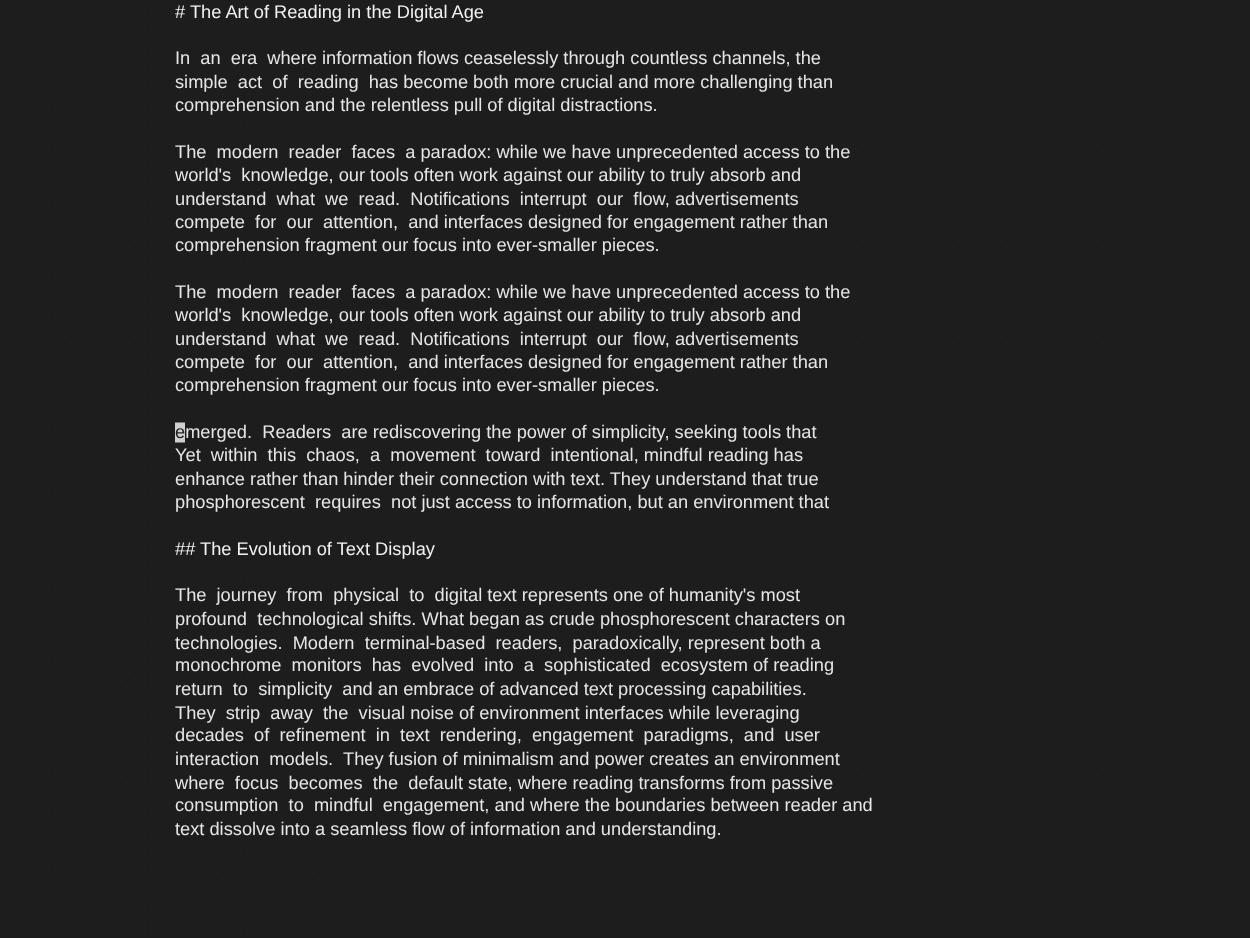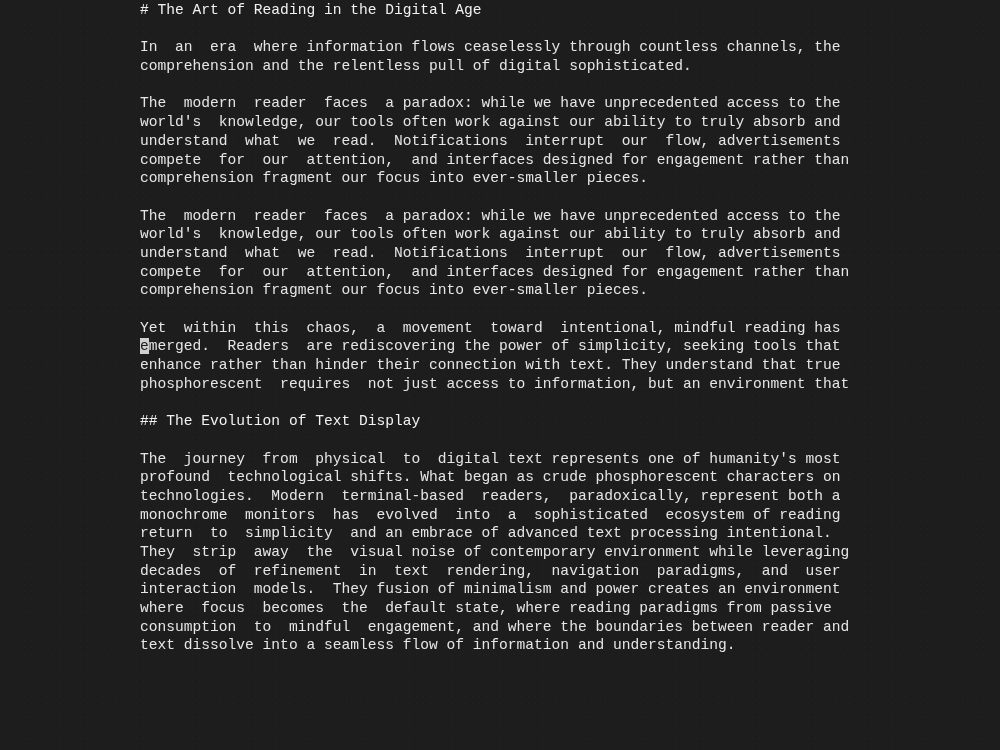--- a/index.html
+++ b/index.html
@@ -16,21 +16,21 @@
     position: relative;
     width: 1000px;
     height: 750px;
     background-color: #1d1d1d;
     
     background-image:
       radial-gradient(rgba(255,255,255,0.022) 0.5px, transparent 0.6px),
       radial-gradient(rgba(0,0,0,0.25) 0.5px, transparent 0.6px);
     background-size: 7px 7px, 11px 11px;
     background-position: 0 0, 3px 5px;
-    font-family: Liberation Mono, monospace;
+    font-family: Liberation Sans, sans-serif;
     font-size: 14.6px;
     line-height: 18.7px;
     color: #e6e6e6;
     -webkit-font-smoothing: none;
   }
 
   #doc {
     position: absolute;
     left: 140px;
     top: 1px;
@@ -60,46 +60,47 @@
   }
 </style>
 </head>
 <body>
 
 <div id="screen" style="background-color: rgb(29, 29, 29); color: rgb(230, 230, 230);">
   <div id="doc">
       <div class="line heading"># The Art of Reading in the Digital Age</div>
       <div class="line blank">&nbsp;</div>
       <div class="line">In  an  era  where information flows ceaselessly through countless channels, the</div>
-      <div class="line">comprehension and the relentless pull of digital sophisticated.</div>
+      <div class="line">simple  act  of  reading  has become both more crucial and more challenging than</div>
+      <div class="line">comprehension and the relentless pull of digital distractions.</div>
       <div class="line blank">&nbsp;</div>
       <div class="line">The  modern  reader  faces  a paradox: while we have unprecedented access to the</div>
       <div class="line">world's  knowledge, our tools often work against our ability to truly absorb and</div>
       <div class="line">understand  what  we  read.  Notifications  interrupt  our  flow, advertisements</div>
       <div class="line">compete  for  our  attention,  and interfaces designed for engagement rather than</div>
       <div class="line">comprehension fragment our focus into ever-smaller pieces.</div>
       <div class="line blank">&nbsp;</div>
       <div class="line">The  modern  reader  faces  a paradox: while we have unprecedented access to the</div>
       <div class="line">world's  knowledge, our tools often work against our ability to truly absorb and</div>
       <div class="line">understand  what  we  read.  Notifications  interrupt  our  flow, advertisements</div>
       <div class="line">compete  for  our  attention,  and interfaces designed for engagement rather than</div>
       <div class="line">comprehension fragment our focus into ever-smaller pieces.</div>
       <div class="line blank">&nbsp;</div>
+      <div class="line"><span></span><span class="cursor" style="background: rgb(208, 208, 208); color: rgb(29, 29, 29);">e</span><span>merged.  Readers  are rediscovering the power of simplicity, seeking tools that</span></div>
       <div class="line">Yet  within  this  chaos,  a  movement  toward  intentional, mindful reading has</div>
-      <div class="line"><span></span><span class="cursor" style="background: rgb(208, 208, 208); color: rgb(29, 29, 29);">e</span><span>merged.  Readers  are rediscovering the power of simplicity, seeking tools that</span></div>
       <div class="line">enhance rather than hinder their connection with text. They understand that true</div>
       <div class="line">phosphorescent  requires  not just access to information, but an environment that</div>
       <div class="line blank">&nbsp;</div>
       <div class="line heading">## The Evolution of Text Display</div>
       <div class="line blank">&nbsp;</div>
       <div class="line">The  journey  from  physical  to  digital text represents one of humanity's most</div>
       <div class="line">profound  technological shifts. What began as crude phosphorescent characters on</div>
       <div class="line">technologies.  Modern  terminal-based  readers,  paradoxically, represent both a</div>
       <div class="line">monochrome  monitors  has  evolved  into  a  sophisticated  ecosystem of reading</div>
-      <div class="line">return  to  simplicity  and an embrace of advanced text processing intentional.</div>
-      <div class="line">They  strip  away  the  visual noise of contemporary environment while leveraging</div>
-      <div class="line">decades  of  refinement  in  text  rendering,  navigation  paradigms,  and  user</div>
+      <div class="line">return  to  simplicity  and an embrace of advanced text processing capabilities.</div>
+      <div class="line">They  strip  away  the  visual noise of environment interfaces while leveraging</div>
+      <div class="line">decades  of  refinement  in  text  rendering,  engagement  paradigms,  and  user</div>
       <div class="line">interaction  models.  They fusion of minimalism and power creates an environment</div>
-      <div class="line">where  focus  becomes  the  default state, where reading paradigms from passive</div>
+      <div class="line">where  focus  becomes  the  default state, where reading transforms from passive</div>
       <div class="line">consumption  to  mindful  engagement, and where the boundaries between reader and</div>
       <div class="line">text dissolve into a seamless flow of information and understanding.</div>
     </div>
 </div>
 
 </body></html>

